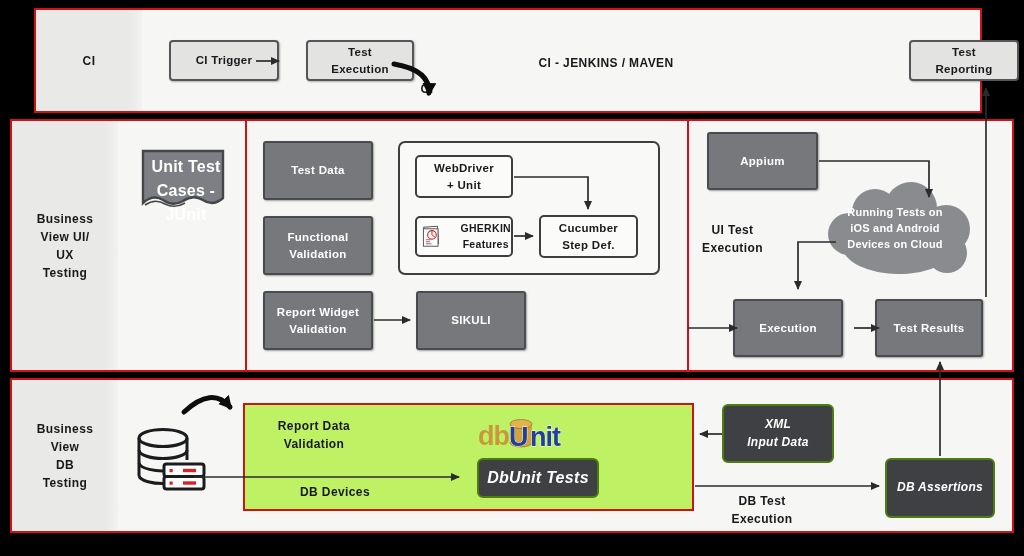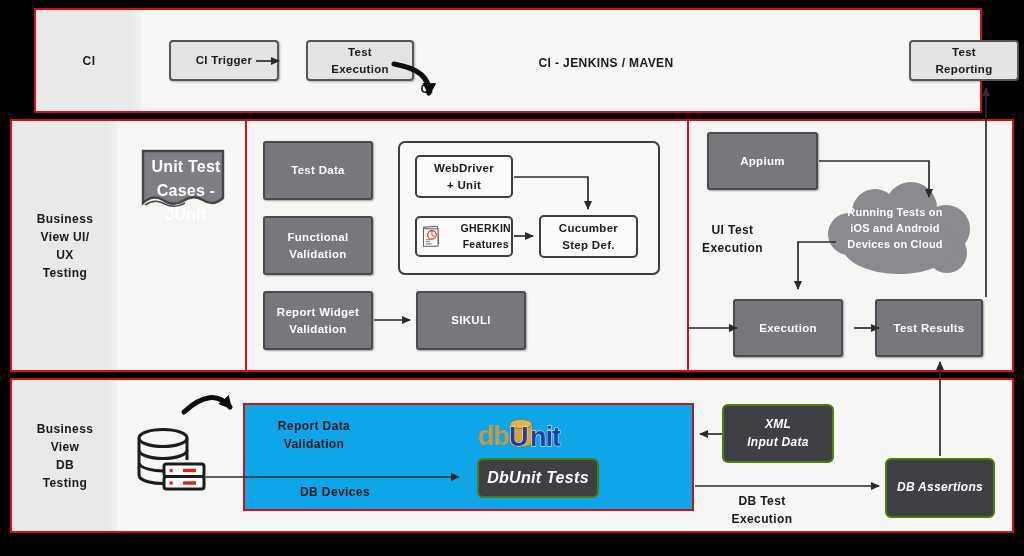--- a/index.html
+++ b/index.html
@@ -15,21 +15,21 @@
       text-align:center;font-weight:bold;white-space:pre-line;border-radius:3px;
       font-size:11.5px;letter-spacing:.3px;line-height:1.45;box-sizing:border-box;}
   .bx.light{background:#e3e3e1;border:2px solid #55565a;color:#18191b;border-radius:4px;
             box-shadow:1px 1px 2px rgba(0,0,0,.3);}
   .bx.gray{background:#77787c;border:2px solid #4a4b4e;color:#fff;
            box-shadow:1px 1px 2px rgba(0,0,0,.35);}
   .bx.white{background:#fbfbf9;border:2px solid #3d3e40;border-radius:5px;color:#18191b;}
   .bx.dark{background:#3f4043;border:2px solid #4d7c0f;border-radius:6px;color:#fff;font-style:italic;}
   .container-box{position:absolute;background:#f9f9f7;border:2px solid #3d3e40;
                  border-radius:7px;box-sizing:border-box;}
-  .panel{position:absolute;background:#0ea5e9;border:2px solid #d01216;box-sizing:border-box;}
+  .panel{position:absolute;background:#bef264;border:2px solid #d01216;box-sizing:border-box;}
   .vr{position:absolute;top:0;bottom:0;width:2px;background:#d01216;}
   .floating{position:absolute;font-weight:bold;color:#18191b;white-space:pre-line;
             text-align:center;font-size:12px;letter-spacing:.4px;line-height:1.5;}
   .doc{position:absolute;}
   .doc .doc-text{position:absolute;left:3px;top:7px;width:100%;text-align:center;color:#fff;
                  font-weight:bold;font-size:16px;line-height:1.5;white-space:pre-line;letter-spacing:.2px;}
   .cloud-wrap{position:absolute;}
   .cloud-text{position:absolute;left:0;top:26px;width:100%;text-align:center;color:#fff;
               font-weight:bold;font-size:11px;line-height:1.45;white-space:pre-line;letter-spacing:.2px;}
   .overlay{position:absolute;left:0;top:0;pointer-events:none;}

